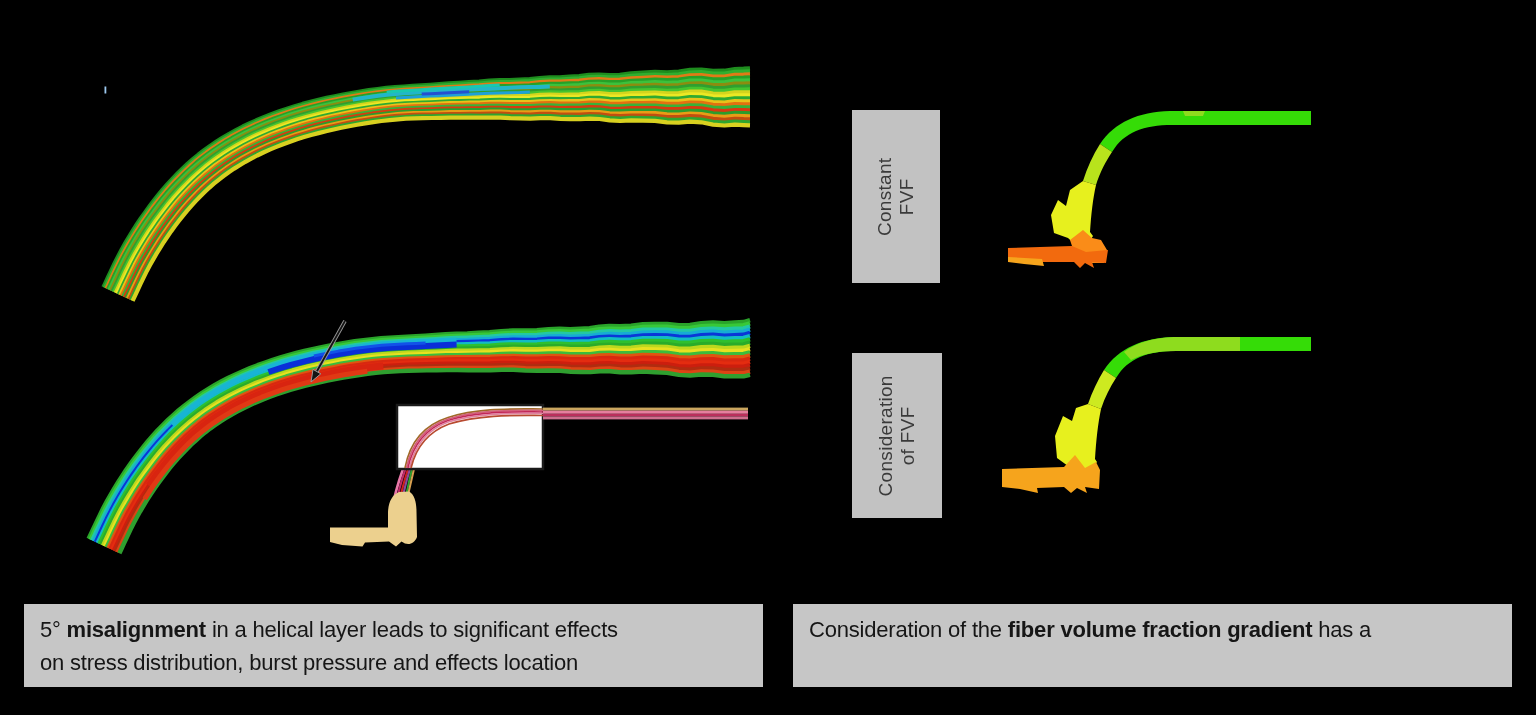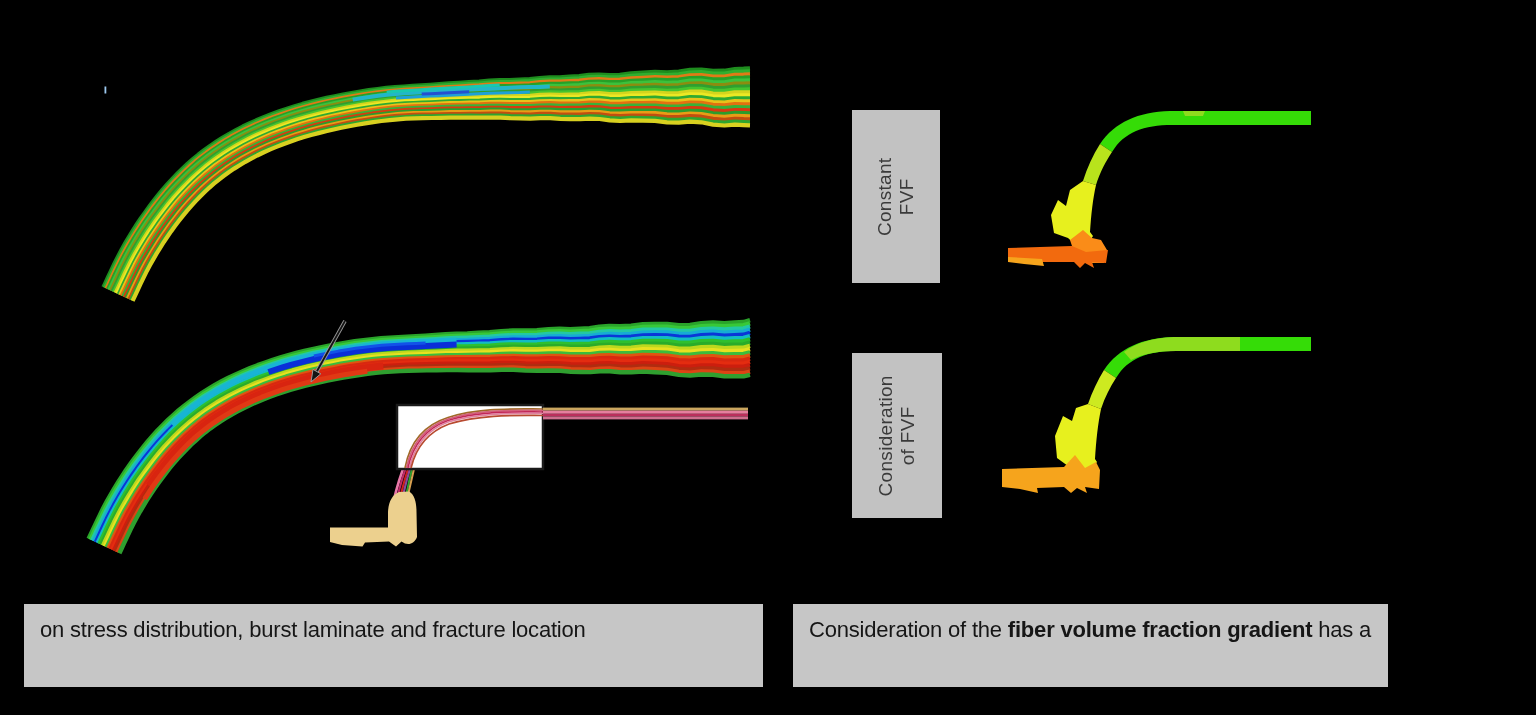--- a/index.html
+++ b/index.html
@@ -141,18 +141,19 @@
 
   <div class="vlabel" id="label1" style="left: 852px; top: 110px; width: 88px; height: 173px; background: rgb(194, 194, 194);">
     <span>Constant FVF</span>
   </div>
   <div class="vlabel" id="label2" style="left: 852px; top: 353px; width: 90px; height: 165px; background: rgb(194, 194, 194);">
     <span>Consideration
 of FVF</span>
   </div>
 
   <div class="caption" id="cap-left" style="left: 24px; top: 604px; width: 739px; height: 83px; background: rgb(198, 198, 198);">
-    <div class="cap-line"><span>on stress distribution, burst laminate and fracture location</span></div>
+    <div class="cap-line"><span>5° </span><b>misalignment</b><span> in a helical layer leads to significant effects</span></div>
+    <div class="cap-line"><span>on stress distribution, burst pressure and effects location</span></div>
   </div>
-  <div class="caption" id="cap-right" style="left: 793px; top: 604px; width: 595px; height: 83px; background: rgb(198, 198, 198);">
+  <div class="caption" id="cap-right" style="left: 793px; top: 604px; width: 719px; height: 83px; background: rgb(198, 198, 198);">
     <div class="cap-line"><span>Consideration of the </span><b>fiber volume fraction gradient</b><span> has a</span></div>
   </div>
 </div>
 
 </body></html>

